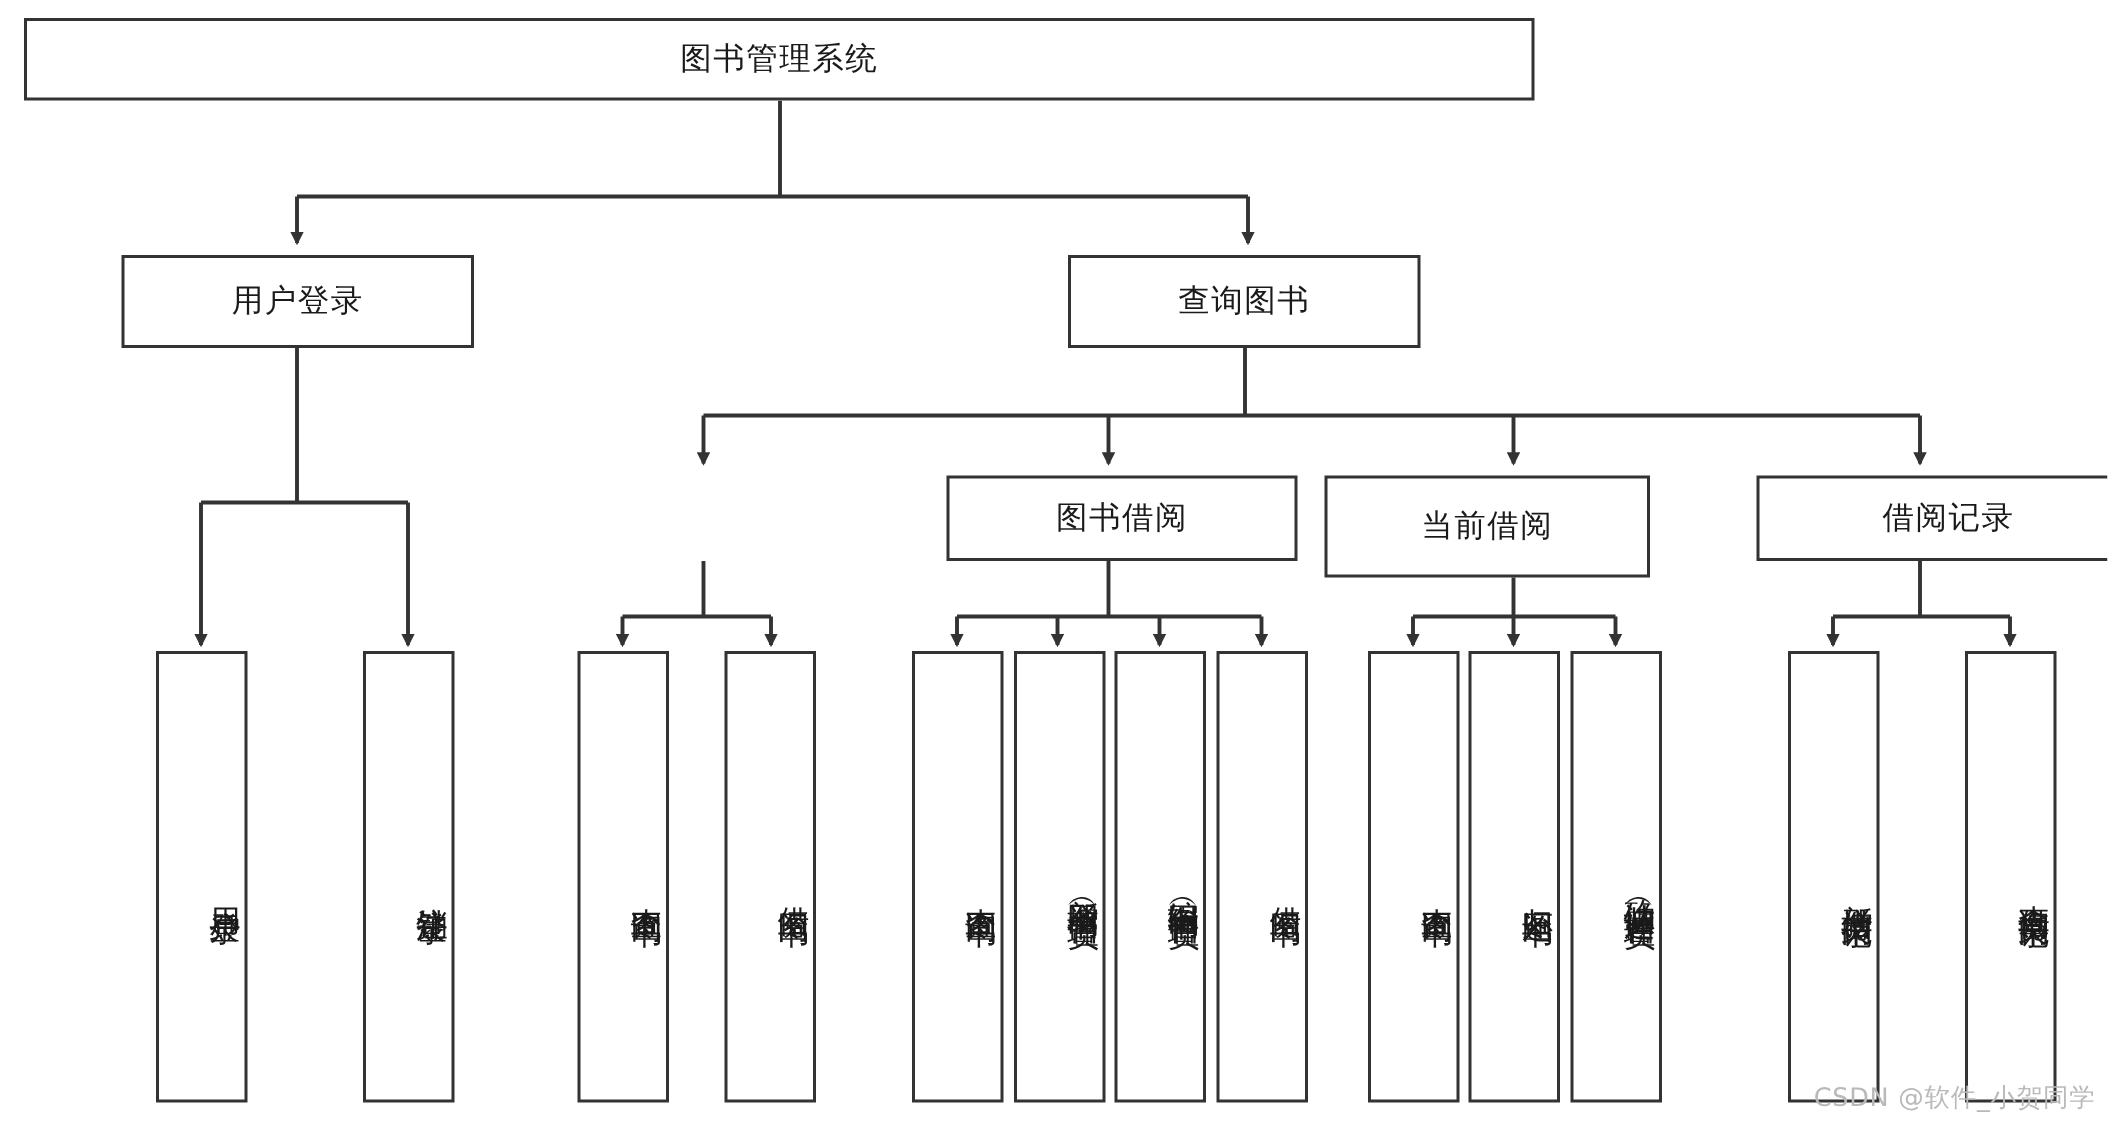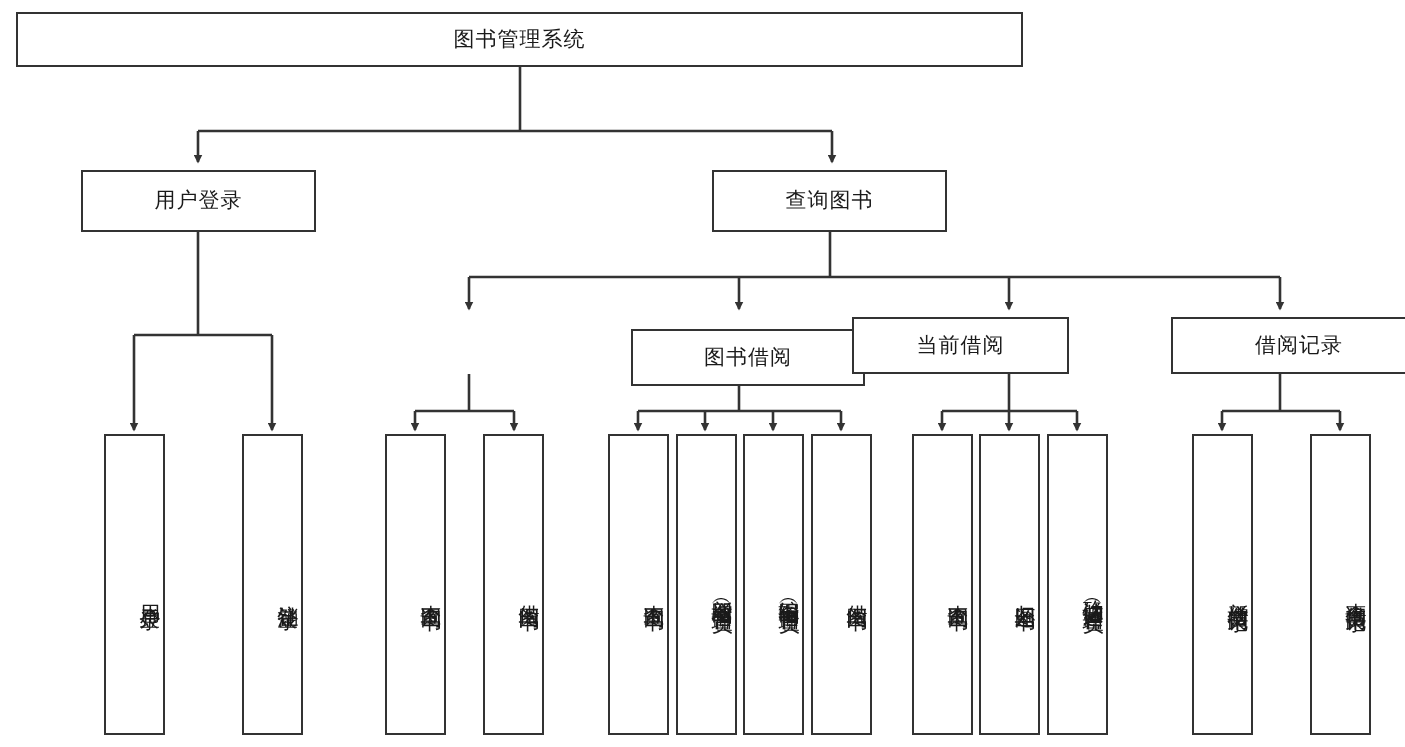--- a/index.html
+++ b/index.html
@@ -120,22 +120,22 @@
       <path d="M1222,411 L1222,430" marker-end="url(#arrow)"></path>
       <path d="M1340,411 L1340,430" marker-end="url(#arrow)"></path>
     </g>
   </svg>
 
   <div class="node h root" style="left:16px;top:12px;width:1007px;height:55px;">图书管理系统</div>
 
   <div class="node h" style="left:81px;top:170px;width:235px;height:62px;">用户登录</div>
   <div class="node h" style="left:712px;top:170px;width:235px;height:62px;">查询图书</div>
 
-  <div class="node h" style="left:631px;top:317px;width:234px;height:57px;margin-top:12px;">图书借阅</div>
-  <div class="node h" style="left:852px;top:317px;width:217px;height:57px;">当前借阅</div>
+  <div class="node h" style="left:631px;top:317px;width:234px;height:57px;">图书借阅</div>
+  <div class="node h" style="left:883px;top:317px;width:217px;height:68px;">当前借阅</div>
   <div class="node h" style="left:1171px;top:317px;width:256px;height:57px;">借阅记录</div>
 
   <div class="node v" style="left:104px;top:434px;width:61px;height:301px;">
     <span class="vlabel">用户登录</span>
   </div>
   <div class="node v" style="left:242px;top:434px;width:61px;height:301px;">
     <span class="vlabel">注销登录</span>
   </div>
 
   <div class="node v" style="left:385px;top:434px;width:61px;height:301px;">
@@ -168,14 +168,15 @@
     <span class="vlabel">确认归还（管理员）</span>
   </div>
 
   <div class="node v" style="left:1192px;top:434px;width:61px;height:301px;">
     <span class="vlabel">新增借阅记录</span>
   </div>
   <div class="node v" style="left:1310px;top:434px;width:61px;height:301px;">
     <span class="vlabel">查询借阅记录</span>
   </div>
 
+  <div class="watermark">CSDN @软件_小贺同学</div>
 
 </div>
 
 </body></html>

